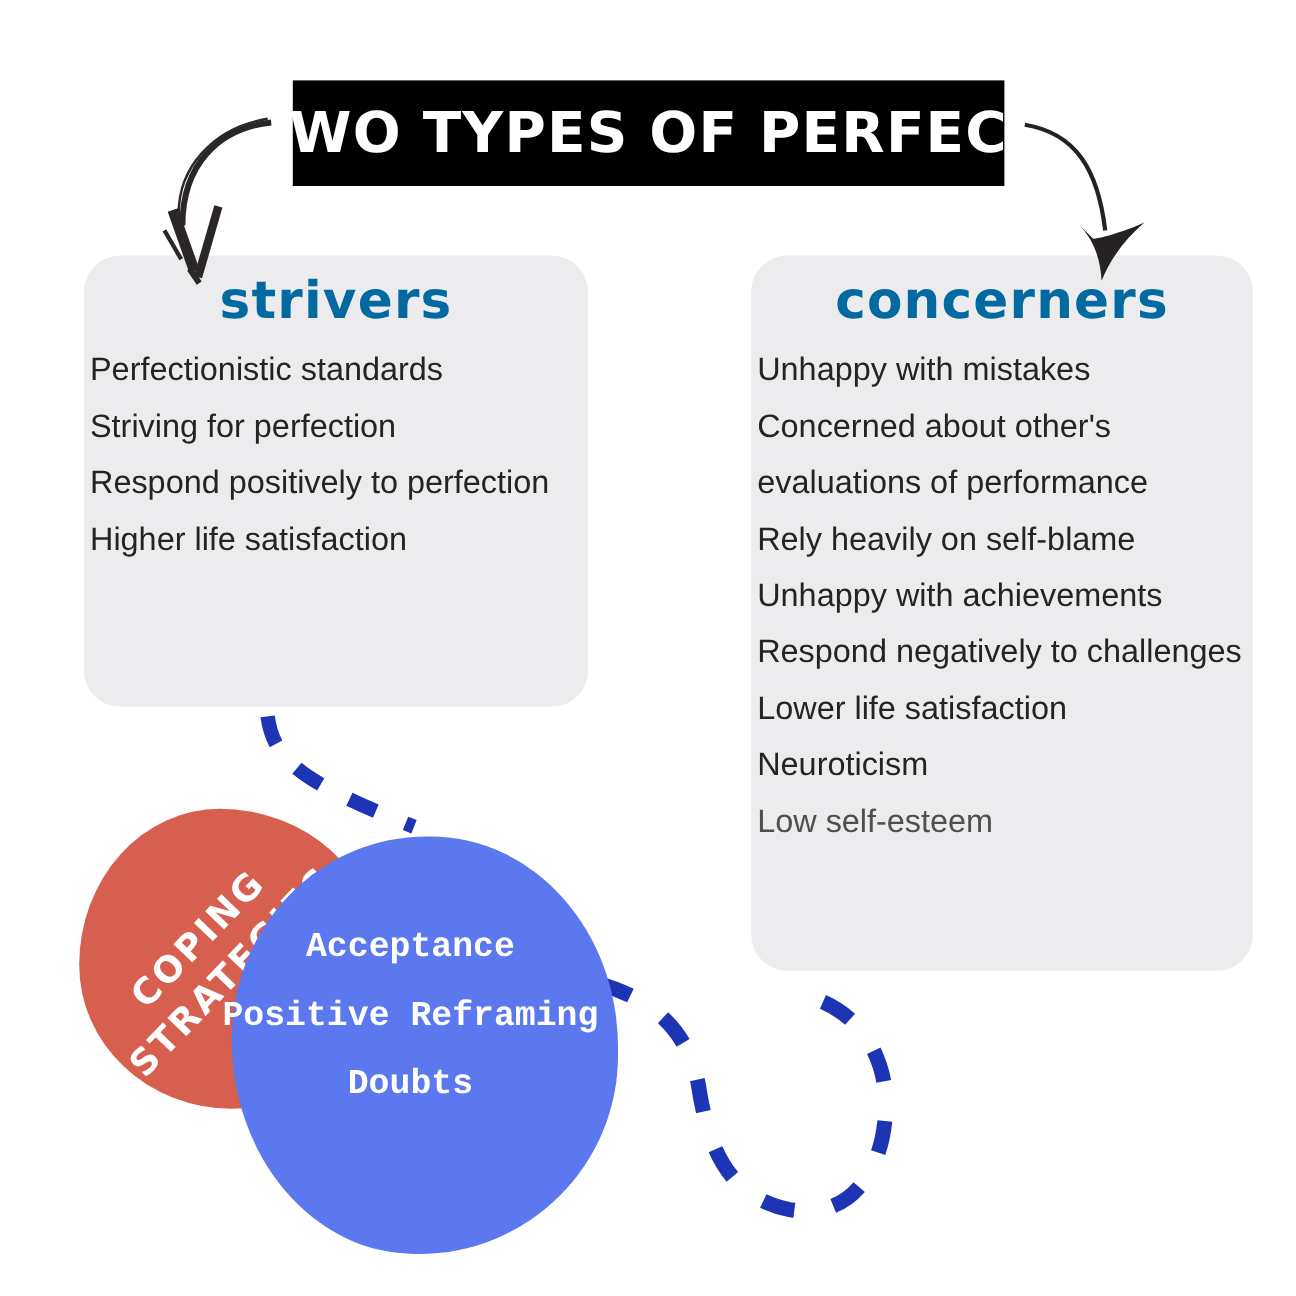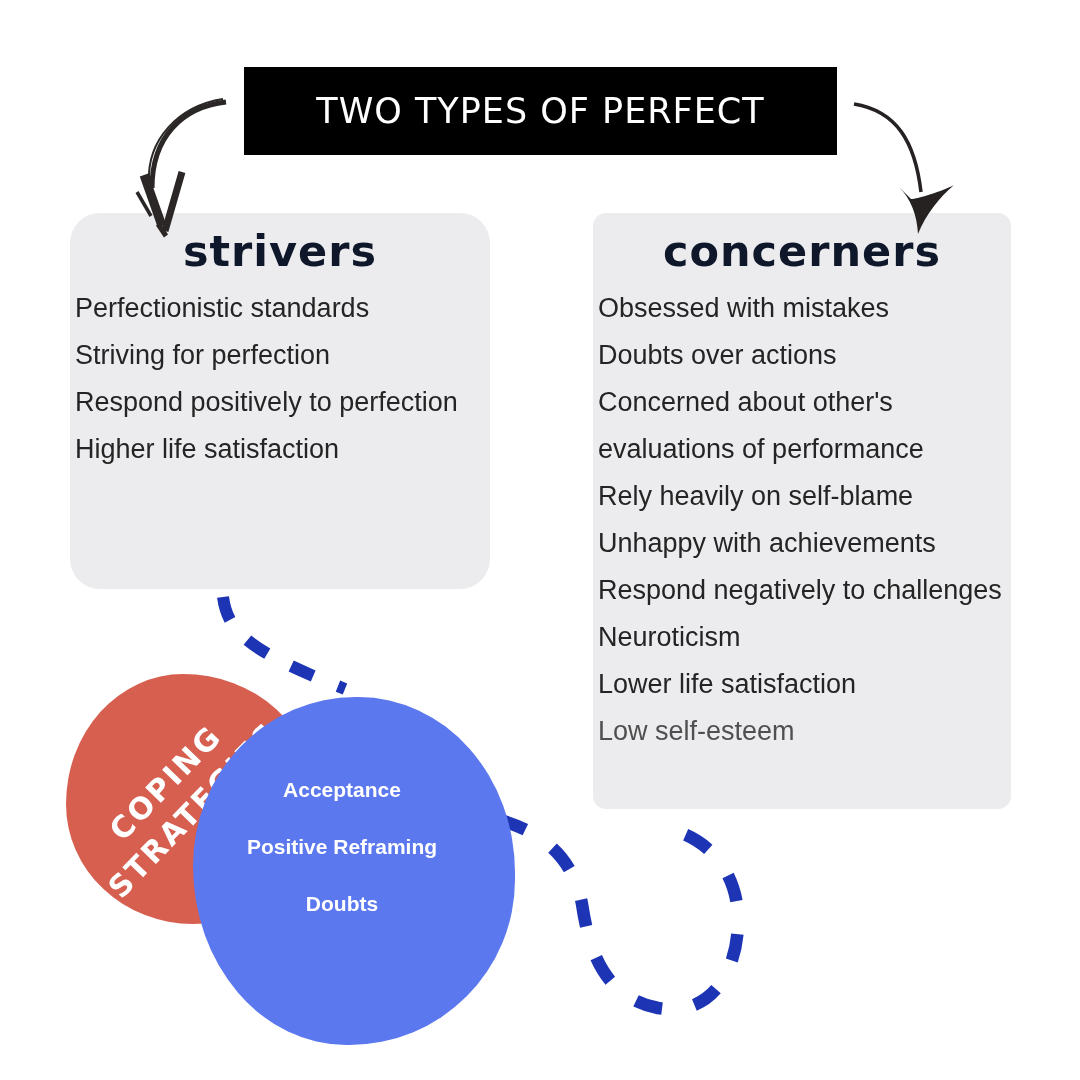--- a/index.html
+++ b/index.html
@@ -8,33 +8,33 @@
     font-family:"Liberation Sans", sans-serif;overflow:hidden;
   }
 
   
   .banner{
     position:absolute;left:244px;top:67px;width:593px;height:88px;
     background:#000000;color:#ffffff;display:flex;align-items:center;justify-content:center;
     z-index:2;
   }
   .banner span{
-    font-family:"DejaVu Sans", sans-serif;font-weight:400;font-size:35px;letter-spacing:1px;
+    font-family:"DejaVu Sans", sans-serif;font-weight:700;font-size:47px;letter-spacing:1px;
     white-space:nowrap;
   }
 
   
   .panel{
     position:absolute;background:#ececee;border-radius:30px;z-index:1;
     display:flex;flex-direction:column;align-items:center;
   }
   .panel.left{left:70px;top:213px;width:420px;height:376px;}
-  .panel.right{left:593px;top:213px;width:418px;height:596px;border-radius:13px;}
+  .panel.right{left:626px;top:213px;width:418px;height:596px;}
   .panel-heading{
-    font-family:"DejaVu Sans", sans-serif;font-weight:800;font-size:43px;color:#0f172a;
+    font-family:"DejaVu Sans", sans-serif;font-weight:800;font-size:43px;color:#0369a1;
     margin-top:14px;letter-spacing:1px;line-height:1.15;
   }
   .panel-items{
     margin-top:9px;width:100%;padding:0 5px;box-sizing:border-box;
   }
   .panel-item{
     font-size:27px;color:#242424;line-height:47px;
   }
   .panel.right .panel-item:last-child{color:#4f4f4f;}
 
@@ -49,21 +49,21 @@
     font-family:"DejaVu Sans", sans-serif;font-weight:800;font-size:30px;
     letter-spacing:2.5px;line-height:39px;white-space:nowrap;
   }
   .circle.blue{
     left:193px;top:697px;width:322px;height:348px;background:#5b78ee;
     border-radius:51% 49% 52% 48% / 49% 51% 48% 52%;z-index:5;
     flex-direction:column;justify-content:flex-start;box-sizing:border-box;
     padding-top:78px;padding-right:24px;
   }
   .strategy{
-    color:#ffffff;font-family:Liberation Sans, sans-serif;font-weight:800;font-size:21px;
+    color:#ffffff;font-family:Liberation Mono, monospace;font-weight:800;font-size:29px;
     line-height:29px;margin-bottom:28px;white-space:nowrap;
   }
 
   
   .decor{position:absolute;left:0;top:0;width:1080px;height:1080px;z-index:3;pointer-events:none;}
 </style>
 </head>
 <body>
 
 <div class="canvas">
@@ -78,28 +78,27 @@
       <div class="panel-item">Perfectionistic standards</div>
       <div class="panel-item">Striving for perfection</div>
       <div class="panel-item">Respond positively to perfection</div>
       <div class="panel-item">Higher life satisfaction</div>
     </div>
   </div>
 
   <div class="panel right">
     <div class="panel-heading">concerners</div>
     <div class="panel-items">
-      <div class="panel-item">Obsessed with mistakes</div>
-      <div class="panel-item">Doubts over actions</div>
+      <div class="panel-item">Unhappy with mistakes</div>
       <div class="panel-item">Concerned about other's evaluations of performance</div>
       <div class="panel-item">Rely heavily on self-blame</div>
       <div class="panel-item">Unhappy with achievements</div>
       <div class="panel-item">Respond negatively to challenges</div>
+      <div class="panel-item">Lower life satisfaction</div>
       <div class="panel-item">Neuroticism</div>
-      <div class="panel-item">Lower life satisfaction</div>
       <div class="panel-item">Low self-esteem</div>
     </div>
   </div>
 
   <svg class="decor" viewBox="0 0 1080 1080" xmlns="http://www.w3.org/2000/svg">
 
     <g stroke="#2b2727" fill="none">
       <path d="M 226 102 C 182 107 152 137 152 188" stroke-width="5"></path>
       <path d="M 223 99 C 178 106 147 140 149 182" stroke-width="2"></path>
       <path d="M 144 175 L 162 226" stroke-width="9"></path>

